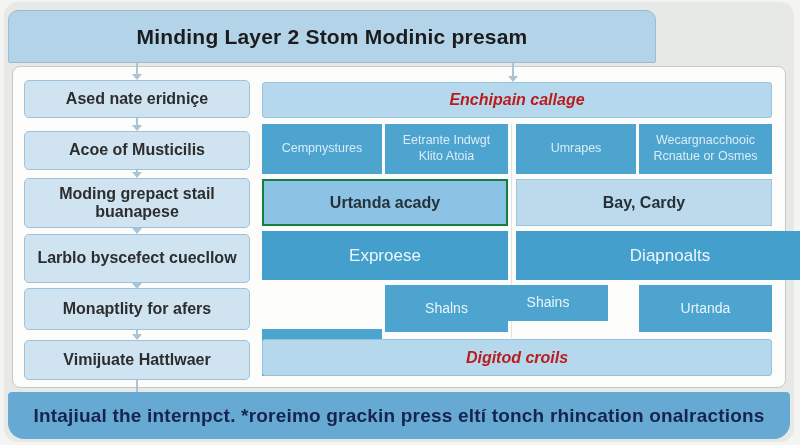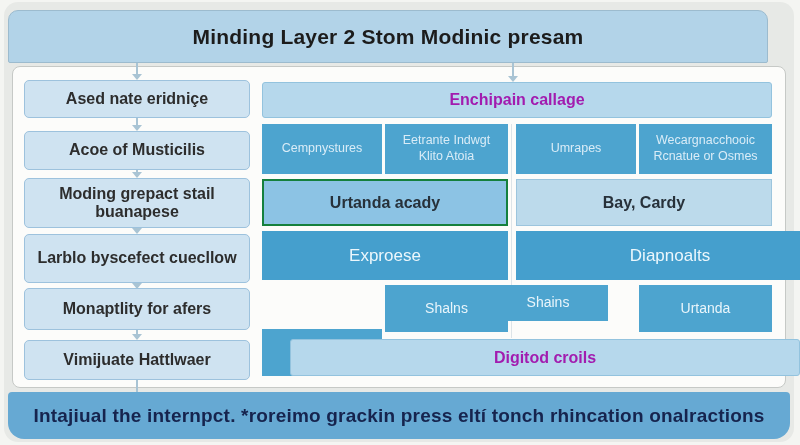--- a/index.html
+++ b/index.html
@@ -9,40 +9,40 @@
     background:#f4f5f2;
     position:relative;
     overflow:hidden;
   }
   .stage { position:absolute; inset:0; }
   .outer-frame {
     position:absolute; left:4px; top:2px; width:790px; height:440px;
     background:#e7e9e6; border-radius:14px;
   }
   .title-bar {
-    position:absolute; left:8px; top:10px; width:760px; height:53px;
+    position:absolute; left:8px; top:10px; width:648px; height:53px;
     background:#b2d3e8; border:1px solid #9cbbce;
     border-radius:10px 10px 2px 2px;
     display:flex; align-items:center; justify-content:center;
     font-size:21px; font-weight:bold; color:#1c1c1c; letter-spacing:.2px;
   }
   .main-panel {
     position:absolute; left:12px; top:66px; width:774px; height:322px;
     background:#fcfcfa; border:1px solid #c6c9c6; border-radius:8px;
   }
   .lightbox {
     position:absolute; background:#cfe3f1; border:1px solid #9dc2dd; border-radius:5px;
     display:flex; align-items:center; justify-content:center; text-align:center;
     color:#2d2d2d; font-size:16px; font-weight:600; line-height:1.15; padding:2px 8px;
   }
   .leftcol { left:24px; width:226px;align-items:center; }
   .rp-header, .rp-footer {
     position:absolute; background:#b6d8ec; border:1px solid #93c3de; border-radius:3px;
     display:flex; align-items:center; justify-content:center;
-    color:#a21caf; font-size:16px; font-weight:600;
+    color:#b91c1c; font-size:16px; font-weight:600;font-style:italic;
   }
   .darkcell {
     position:absolute; background:#4da4cf;
     display:flex; align-items:center; justify-content:center; text-align:center;
     color:#d9ecf7; font-size:12.5px; line-height:1.25; padding:2px 4px;
   }
   .darkmain {
     position:absolute; background:#459fcd;
     display:flex; align-items:center; justify-content:center;
     color:#ecf7fc; font-size:17px;
@@ -166,20 +166,20 @@
   <div class="darkmain" style="left:516px; top:231px; width:308px; height:49px;">
       <span>Diapnoalts</span>
     </div>
   <div class="darkcell small-label" style="left:488px; top:285px; width:120px; height:36px;">
       <span>Shains</span>
     </div>
   <div class="darkcell small-label" style="left:639px; top:285px; width:133px; height:47px;">
       <span>Urtanda</span>
     </div>
 
-  <div class="rp-footer" style="left:262px; top:339px; width:510px; height:37px;margin-left:28px;">
+  <div class="rp-footer" style="left:262px; top:339px; width:510px; height:37px;">
     <span>Digitod croils</span>
   </div>
 
   <div class="bottom-bar">
     <span>Intajiual the internpct. *roreimo grackin press eltí tonch rhincation onalractions</span>
   </div>
 </div>
 
 </body></html>

